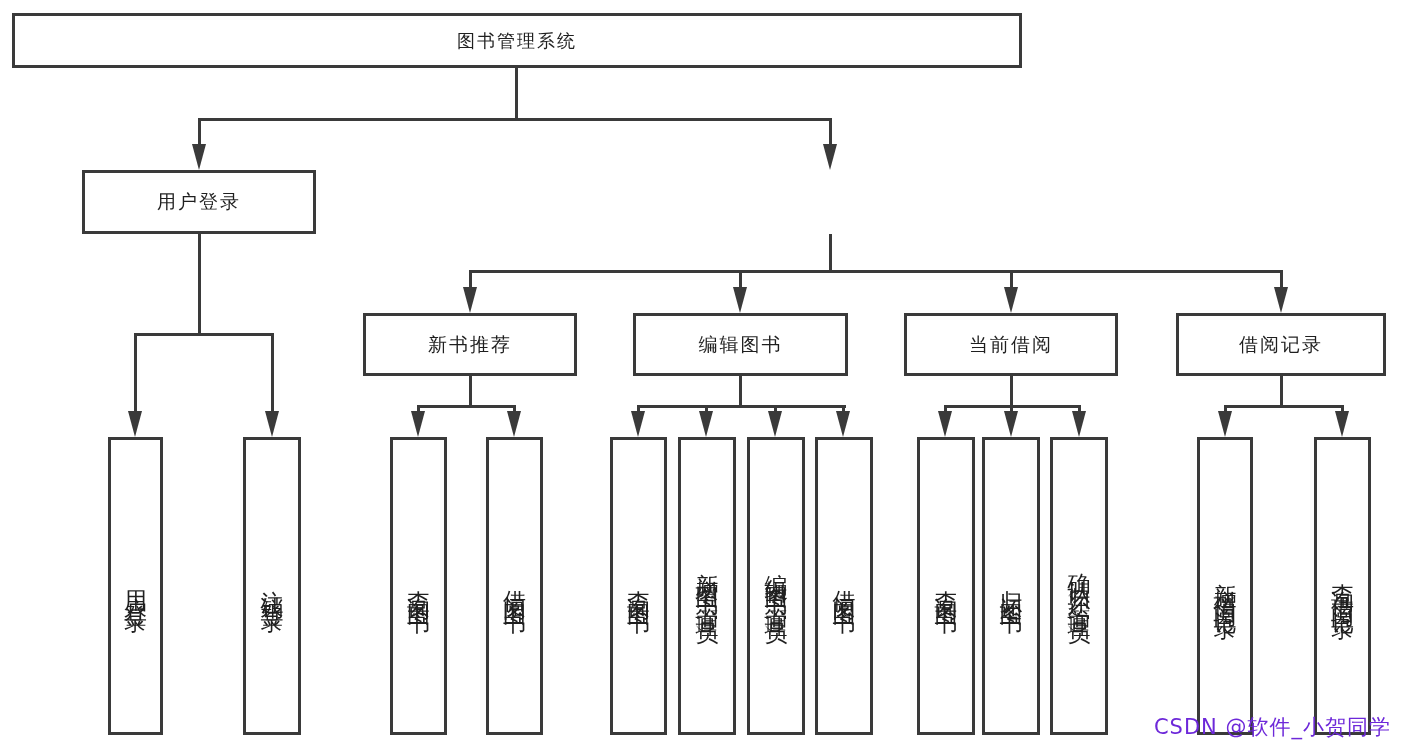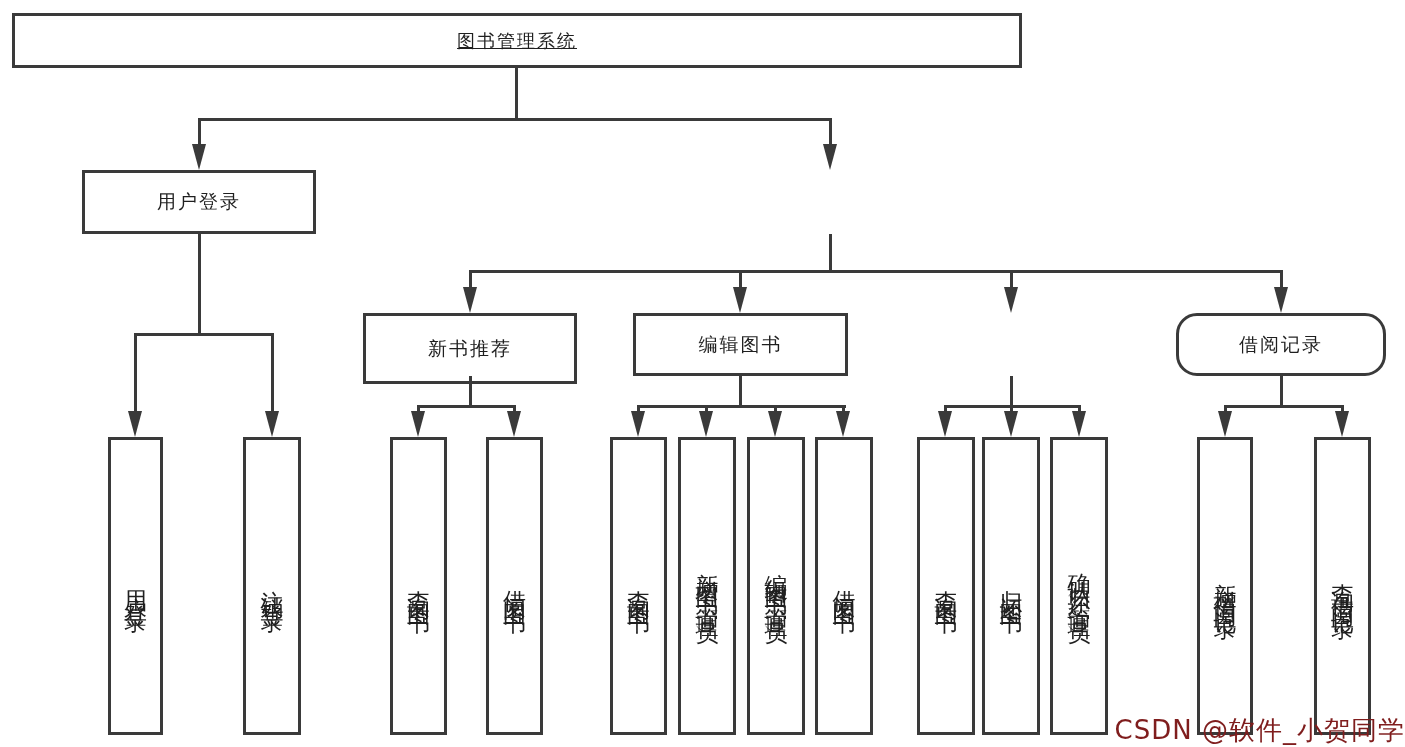--- a/index.html
+++ b/index.html
@@ -30,48 +30,51 @@
     white-space:nowrap;line-height:1;
   }
   .h{position:absolute;height:3px;background:var(--line);}
   .v{position:absolute;width:3px;background:var(--line);}
   .arrow{
     position:absolute;width:0;height:0;
     border-left:7px solid transparent;border-right:7px solid transparent;
     border-top:26px solid var(--line);
   }
   .watermark{
-    position:absolute;top:713px;right:0;
-    font-size:26px;letter-spacing:1px;color:#7f1d1d;white-space:nowrap;
+    position:absolute;top:713px;right:14px;
+    font-size:21px;letter-spacing:1px;color:#6d28d9;white-space:nowrap;
   }
 </style>
 </head>
 <body>
 
 <div class="canvas">
 
-  <div class="node root" style="left:12px;top:13px;width:1010px;height:55px;text-decoration:underline;">
+  <div class="node root" style="left:12px;top:13px;width:1010px;height:55px;">
     <span>图书管理系统</span>
   </div>
 
   <div class="node" style="left:82px;top:170px;width:234px;height:64px;">
     <span>用户登录</span>
   </div>
 
 
-  <div class="node" style="left:363px;top:313px;width:214px;height:71px;">
+  <div class="node" style="left:363px;top:313px;width:214px;height:63px;">
     <span>新书推荐</span>
   </div>
 
   <div class="node" style="left:633px;top:313px;width:215px;height:63px;">
     <span>编辑图书</span>
   </div>
 
+  <div class="node" style="left:904px;top:313px;width:214px;height:63px;">
+    <span>当前借阅</span>
+  </div>
 
-  <div class="node" style="left:1176px;top:313px;width:210px;height:63px;border-radius:21px;">
+  <div class="node" style="left:1176px;top:313px;width:210px;height:63px;">
     <span>借阅记录</span>
   </div>
 
   <div class="leaf" style="left:108px;width:55px;">
     <span>用户登录</span>
   </div>
   <div class="leaf" style="left:243px;width:58px;">
     <span>注销登录</span>
   </div>
 

